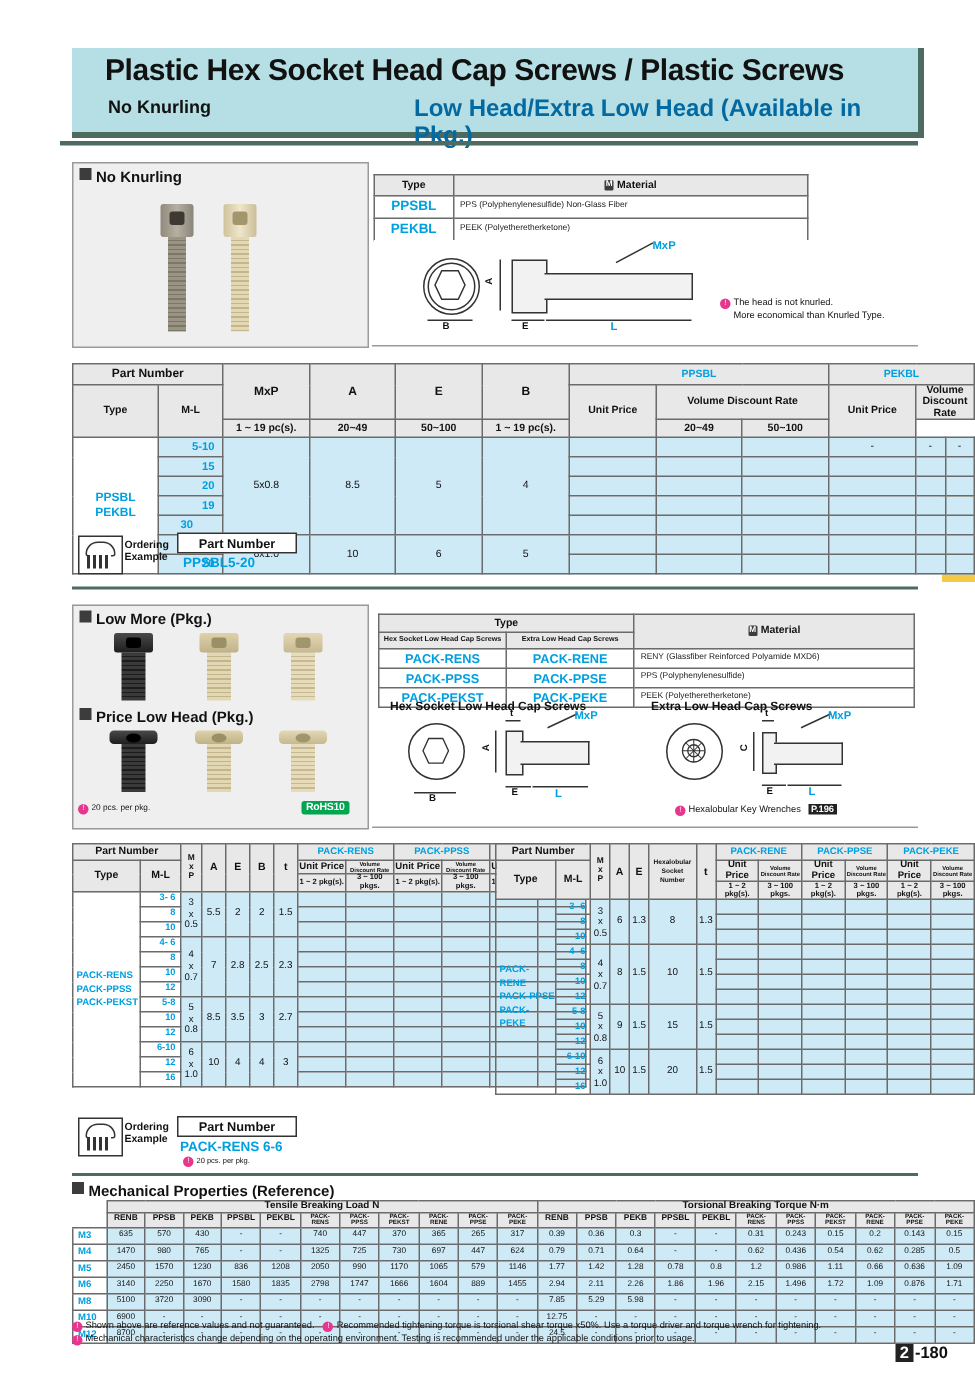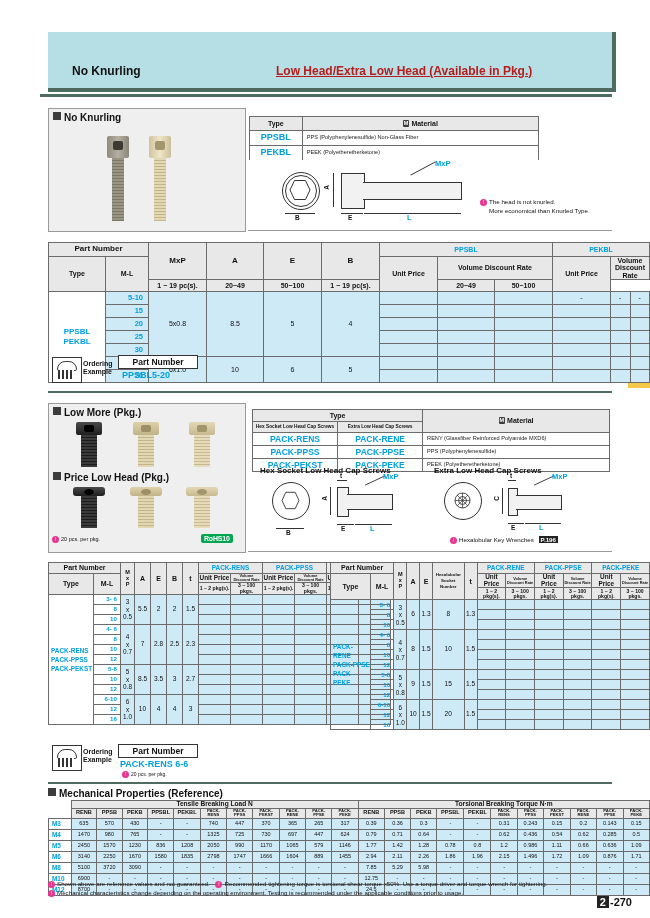--- a/index.html
+++ b/index.html
@@ -11,21 +11,21 @@
   }
   .page{position:relative;width:650px;height:918px;}
 
   
   .hdr{position:absolute;left:48px;top:32px;width:564px;height:56px;
        background:#b5dfe4;border-right:4px solid #4d6b5e;border-bottom:4px solid #4d6b5e;}
   .hdr-left-bar{position:absolute;left:40px;top:32px;width:8px;height:60px;background:#ffffff;}
   .hdr h1{margin:0;position:absolute;left:22px;top:4px;font-size:20px;font-weight:bold;
           letter-spacing:-.3px;color:#111;white-space:nowrap;}
   .hdr .sub-l{position:absolute;left:24px;top:32px;font-size:12px;font-weight:bold;color:#111;}
-  .hdr .sub-r{position:absolute;left:228px;top:32px;font-size:12px;font-weight:bold;color:#b91c1c;text-decoration:underline;}
+  .hdr .sub-r{position:absolute;left:228px;top:32px;font-size:16px;font-weight:bold;color:#0369a1;}
   .green-rule{position:absolute;left:40px;top:94px;width:572px;height:3px;background:#4d6b5e;}
 
   
   .sec-title{font-size:10px;font-weight:bold;color:#111;}
   .sq{display:inline-block;width:8px;height:8px;background:#3c3c3c;margin-right:3px;vertical-align:1px;}
   .bluebold{color:#00a0e0;font-weight:bold;}
   .box{position:absolute;border:1px solid #9a9a9a;background:#fff;}
 
   table{border-collapse:collapse;}
   td,th{border:.7px solid #6b6b6b;font-size:6.4px;text-align:center;padding:0;
@@ -89,20 +89,21 @@
 
   .yellowtab{position:absolute;right:0;top:318px;width:22px;height:70px;background:#f5c948;}
 </style>
 </head>
 <body>
 
 <div class="page">
 
   <div class="hdr-left-bar"></div>
   <div class="hdr">
+    <h1>Plastic Hex Socket Head Cap Screws / Plastic Screws</h1>
     <div class="sub-l">No Knurling</div>
     <div class="sub-r">Low Head/Extra Low Head (Available in Pkg.)</div>
   </div>
   <div class="green-rule"></div>
 
   <div class="yellowtab"></div>
 
   <div class="box" style="left:48px;top:108px;width:196px;height:122px;background:#efefef;">
     <div style="position:absolute;left:4px;top:3px;" class="sec-title">
       <span class="sq"></span><span>No Knurling</span>
@@ -223,30 +224,30 @@
     <tr>
       <td class="cyanrow bluebold" style="height:12px;text-align:right;padding-right:5px;font-size:7.5px;">20</td>
       <td class="cyanrow"></td>
           <td class="cyanrow"></td>
           <td class="cyanrow"></td>
       <td class="cyanrow"></td>
           <td class="cyanrow"></td>
           <td class="cyanrow"></td>
     </tr>
     <tr>
-      <td class="cyanrow bluebold" style="height:12px;text-align:right;padding-right:5px;font-size:7.5px;">25</td>
-      <td class="cyanrow"></td>
-          <td class="cyanrow"></td>
-          <td class="cyanrow"></td>
-      <td class="cyanrow"></td>
-          <td class="cyanrow"></td>
-          <td class="cyanrow"></td>
-    </tr>
-    <tr>
-      <td class="cyanrow bluebold" style="height:12px;text-align:right;padding-right:5px;font-size:7.5px;">30</td>
+      <td class="cyanrow bluebold" style="height:12px;text-align:right;padding-right:5px;font-size:7.5px;">19</td>
+      <td class="cyanrow"></td>
+          <td class="cyanrow"></td>
+          <td class="cyanrow"></td>
+      <td class="cyanrow"></td>
+          <td class="cyanrow"></td>
+          <td class="cyanrow"></td>
+    </tr>
+    <tr>
+      <td class="cyanrow bluebold" style="height:12px;padding-right:5px;font-size:7.5px;">30</td>
       <td class="cyanrow"></td>
           <td class="cyanrow"></td>
           <td class="cyanrow"></td>
       <td class="cyanrow"></td>
           <td class="cyanrow"></td>
           <td class="cyanrow"></td>
     </tr>
 
     <tr>
       <td class="cyanrow bluebold" style="height:12px;text-align:right;padding-right:5px;font-size:7.5px;">6-15</td>
@@ -987,16 +988,16 @@
   </tbody>
     </table>
 
   <div class="note" style="left:48px;top:880px;width:570px;">
     <span class="pinkdot">!</span><span>Shown above are reference values and not guaranteed.</span>
     <span class="pinkdot" style="margin-left:4px;">!</span><span>Recommended tightening torque is torsional shear torque x50%. Use a torque driver and torque wrench for tightening.</span><br>
     <span class="pinkdot">!</span><span>Mechanical characteristics change depending on the operating environment. Testing is recommended under the applicable conditions prior to usage.</span>
   </div>
 
   <div class="pagenum">
-    <b class="sq2">2</b><span>-270</span>
+    <b class="sq2">2</b><span>-180</span>
   </div>
 
 </div>
 
 </body></html>

